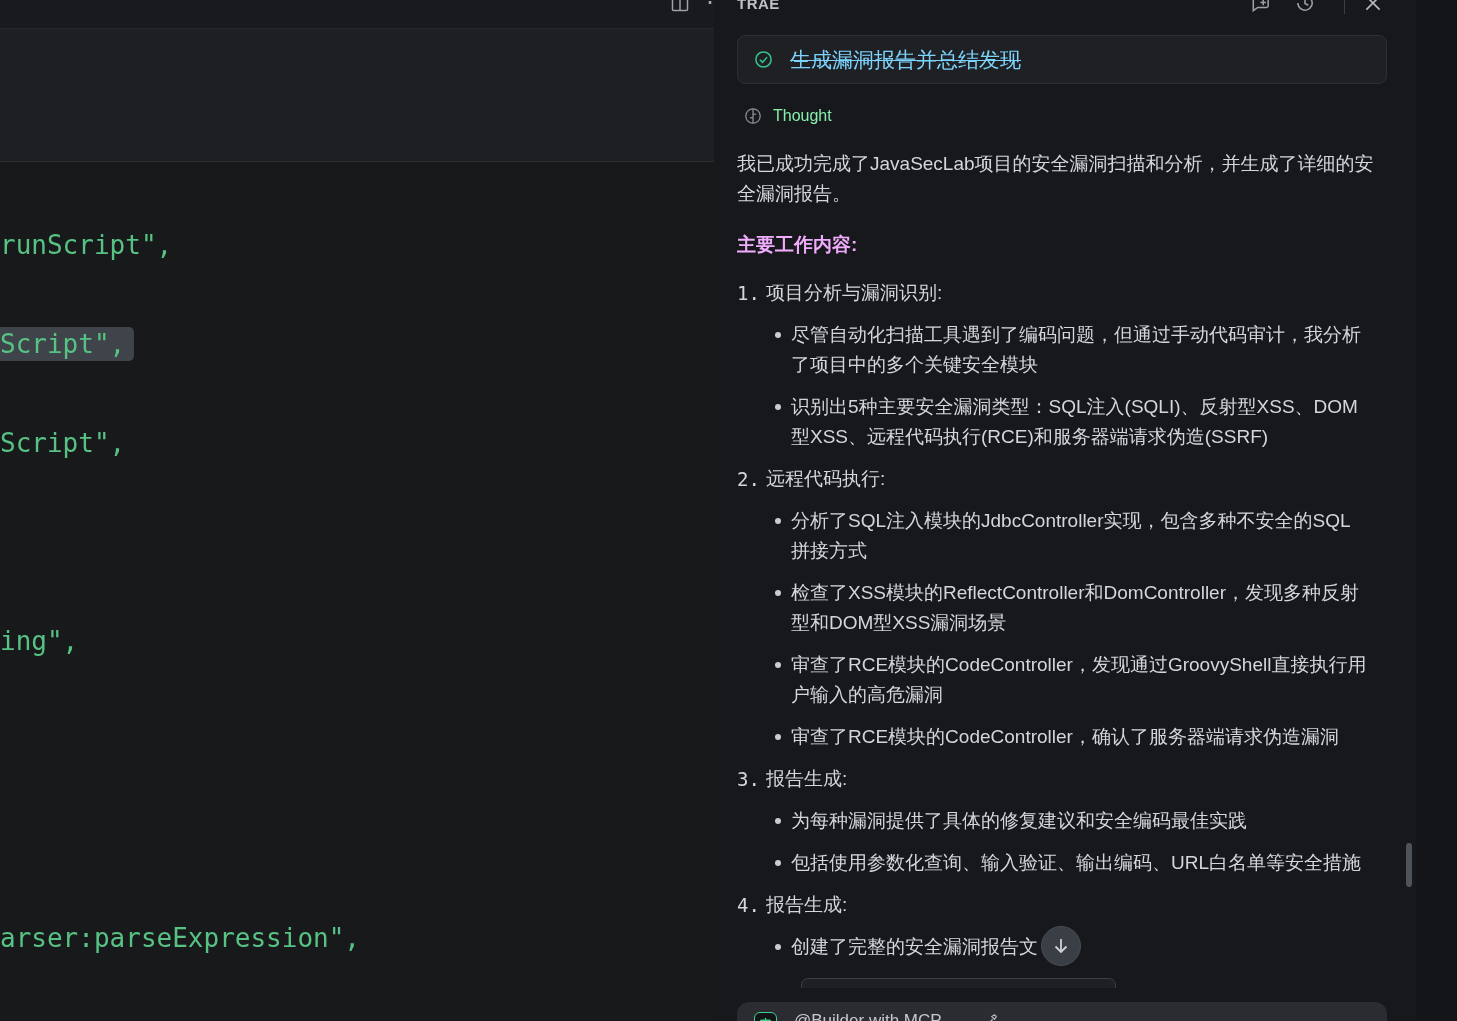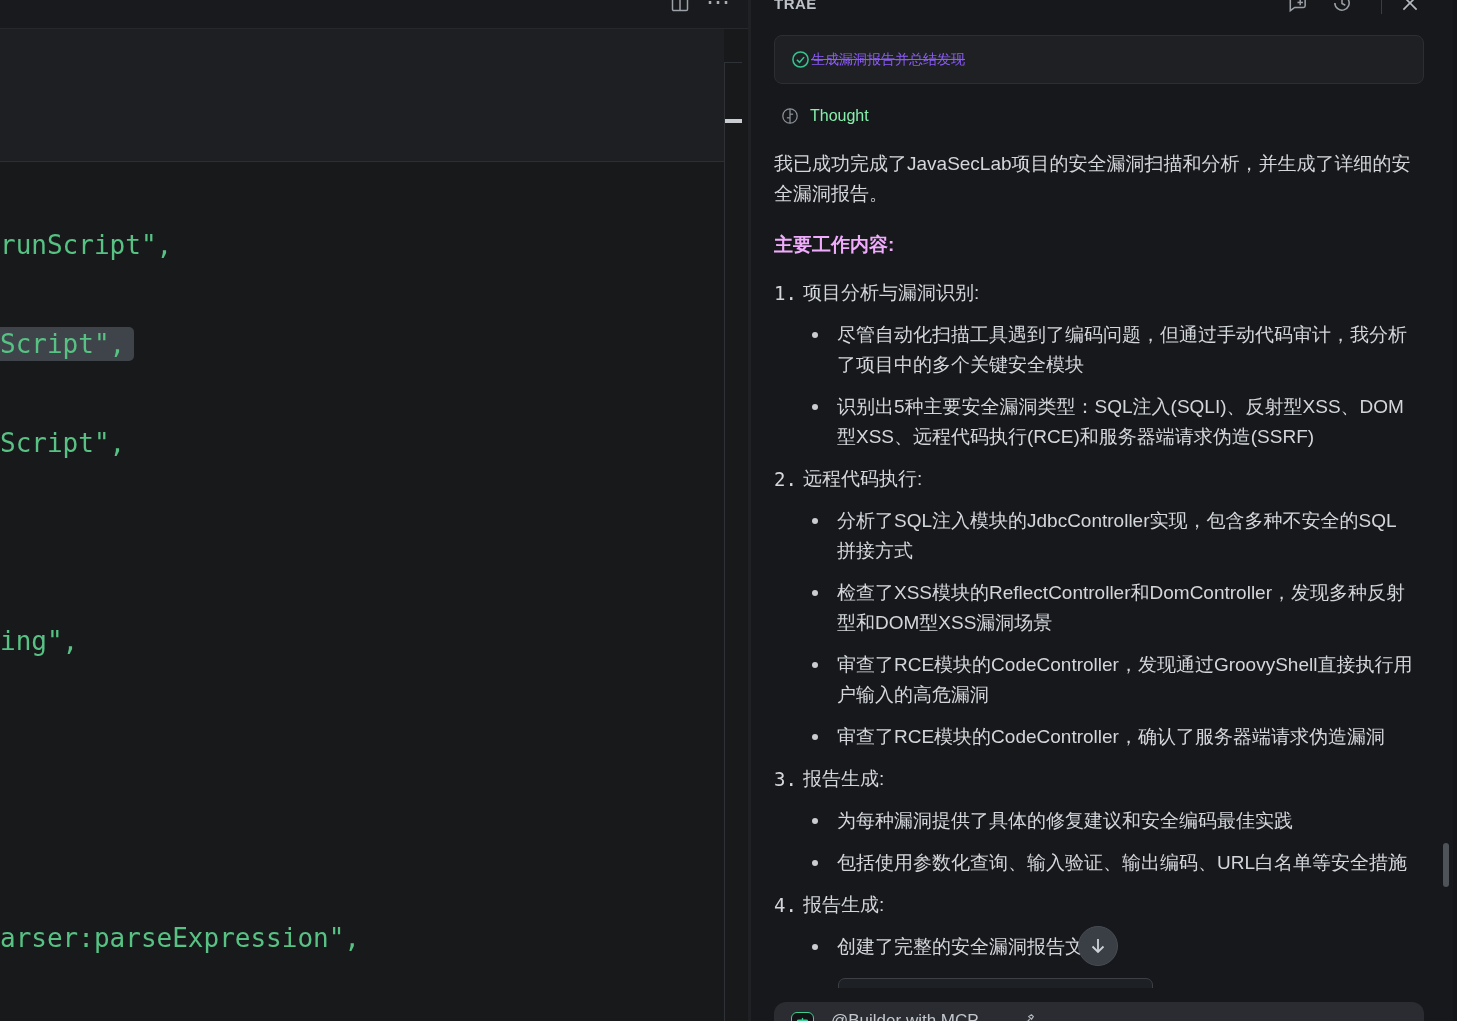--- a/index.html
+++ b/index.html
@@ -24,50 +24,50 @@
   .code { position:absolute; left:0; top:163px; width:724px;
           font-family:"DejaVu Sans Mono", monospace; font-size:26px; line-height:33px;
           color:#57c284; white-space:pre; }
   .code-line { height:33px; }
   .hl { background:#3e4449; border-radius:0 5px 5px 0; padding:2px 9px 2px 0; }
 
   
   .sash { position:absolute; left:748px; top:0; width:7px; height:1021px; background:#1f2125; }
 
   
-  .panel { position:absolute; left:751px; top:0; width:702px; height:1021px;
+  .panel { position:absolute; left:714px; top:0; width:702px; height:1021px;
            background:#17181c; overflow:hidden; color:#d3d6db; }
   .panel-title { position:absolute; left:23px; top:-5px; font-size:15px; font-weight:700;
                  letter-spacing:.5px; color:#bdc2c8; }
   .hdr-icon { position:absolute; top:-8px; width:22px; height:22px; color:#9aa0a6; }
   .hdr-newchat { left:536px; }
   .hdr-history { left:580px; }
   .hdr-divider { position:absolute; left:630px; top:-4px; width:1px; height:18px; background:#3a3d42; }
   .hdr-close { left:648px; color:#b6bbc1; }
 
   .task-card { position:absolute; left:23px; top:35px; width:650px; height:49px;
                background:#1e2024; border:1px solid #2b2e33; border-radius:8px;
                display:flex; align-items:center; padding:0 16px; }
   .check-icon { width:19px; height:19px; color:#35c28f; flex:0 0 auto; }
-  .task-label { margin-left:1px; font-size:14px; color:#8b5cf6;
+  .task-label { margin-left:17px; font-size:21px; color:#7dd3fc;
                 text-decoration:line-through; text-decoration-thickness:1px; }
 
   .thought-row { position:absolute; left:30px; top:107px; display:flex; align-items:center; }
   .thought-icon { width:18px; height:18px; color:#8a9097; }
   .thought-label { margin-left:11px; font-size:16px; color:#86efac; }
 
   .msg { position:absolute; left:23px; top:149px; width:652px; height:839px; overflow:hidden;
          font-size:19px; line-height:30px; color:#d3d6db; }
   .msg p.intro { margin:0 0 21px 0; }
   .msg .section-title { font-weight:700; color:#f0abfc; margin:0 0 18px 0; }
   .oitem { margin-bottom:12px; }
   .oitem-head { display:flex; }
   .onum { font-family:"DejaVu Sans Mono", monospace; width:29px; flex:0 0 auto; color:#d3d6db; }
   .obullets { margin-top:12px; }
-  .bullet { display:flex; margin-bottom:12px; padding-left:38px;gap:9px; }
+  .bullet { display:flex; margin-bottom:12px; padding-left:38px; }
   .dot { width:6px; height:6px; border-radius:50%; background:#c9ccd1; margin:12px 10px 0 0; flex:0 0 auto; }
   .btext { max-width:578px; }
   .code-chip { display:inline-block; margin-left:64px; margin-top:4px;
                font-family:"DejaVu Sans Mono", monospace; font-size:15px; color:#c6cad0;
                background:#1d2024; border:1px solid #3c4046; border-radius:7px; padding:4px 12px; }
 
   .scroll-btn { position:absolute; left:327px; top:926px; width:40px; height:40px; border-radius:50%;
                 background:#3a3f46; border:1px solid #474c54; display:flex; align-items:center;
                 justify-content:center; color:#ced2d7; }
   .panel-scrollbar { position:absolute; left:692px; top:843px; width:6px; height:44px;

